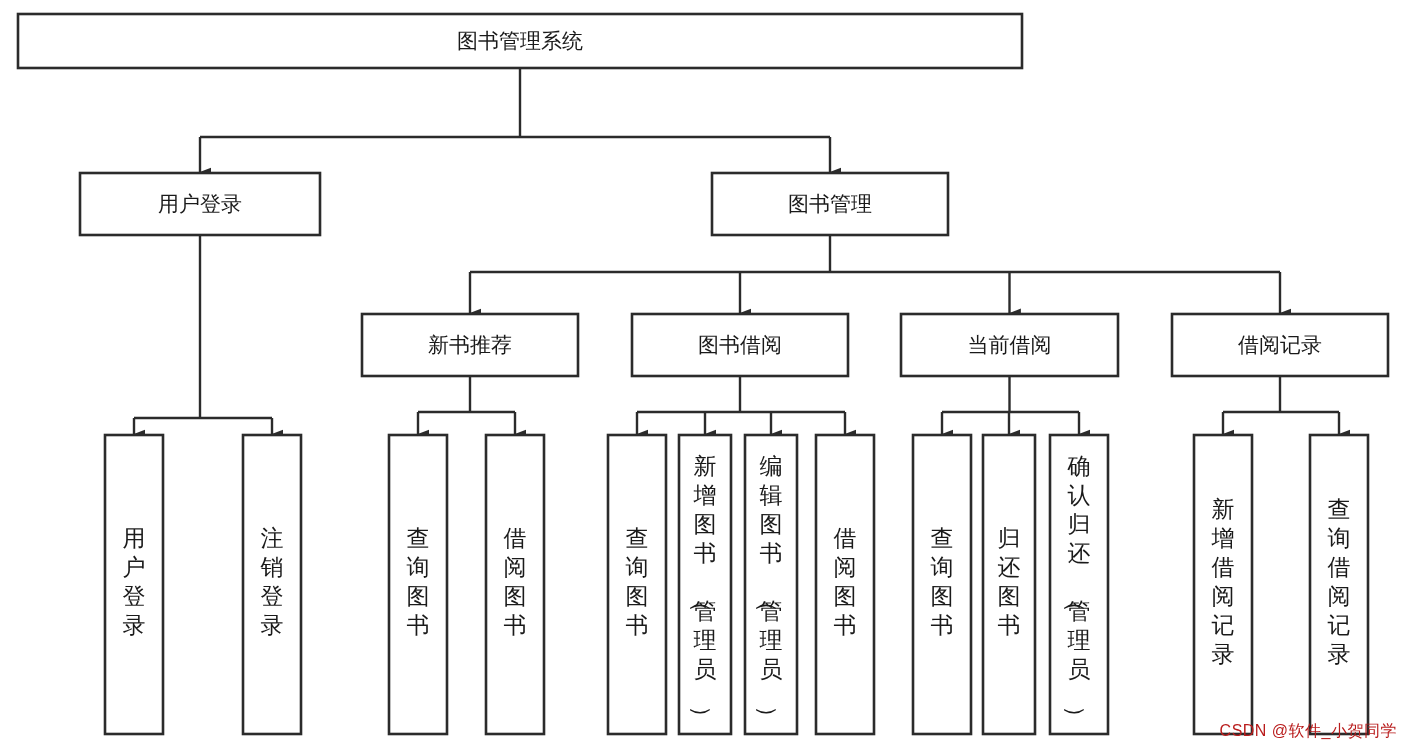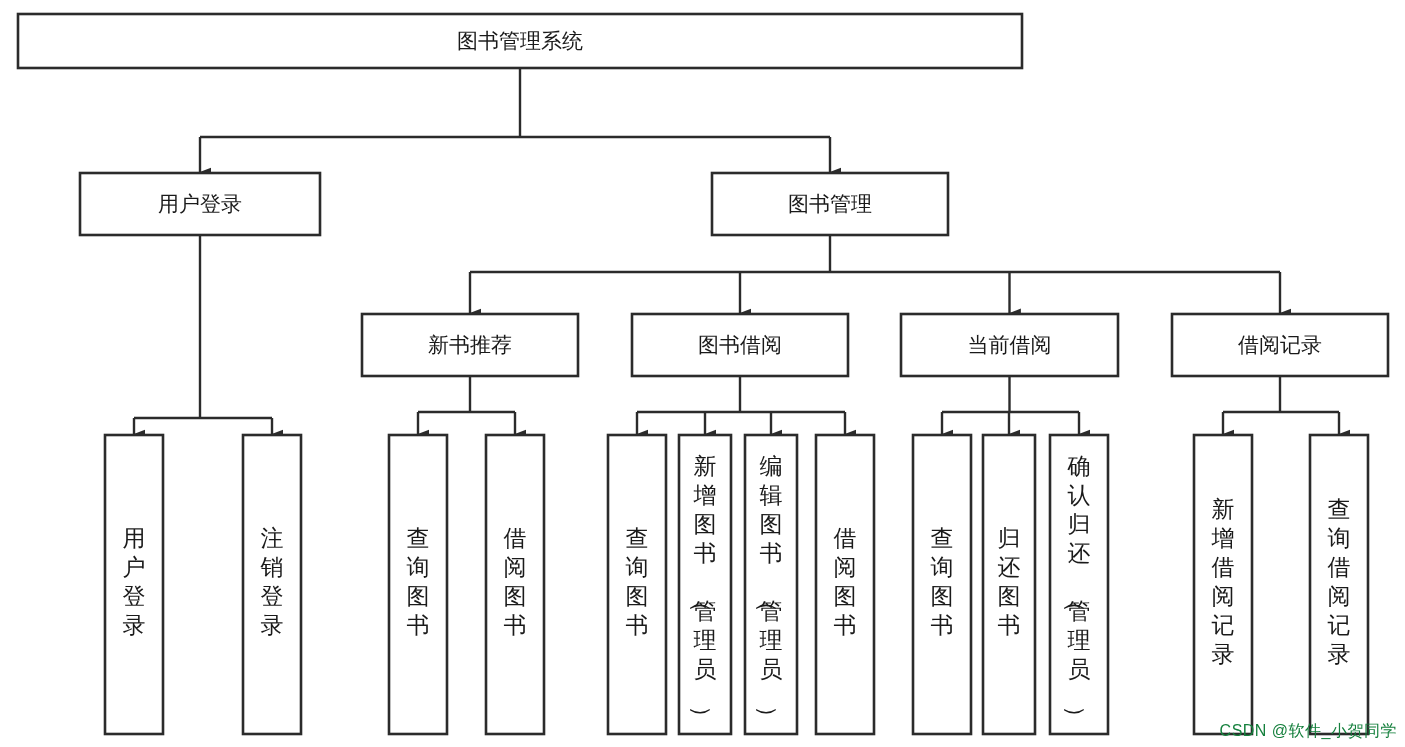--- a/index.html
+++ b/index.html
@@ -48,21 +48,21 @@
   .arrowhead {
     fill: #2b2b2b;
     stroke: none;
   }
   .watermark {
     position: absolute;
     right: 8px;
     bottom: 5px;
     font-family: "Liberation Sans", "DejaVu Sans", sans-serif;
     font-size: 16px;
-    color: #15803d;
+    color: #b91c1c;
     letter-spacing: 0.5px;
     white-space: nowrap;
     pointer-events: none;
   }
 </style>
 </head>
 <body>
 
 <div id="diagram-root">
   <svg id="chart-svg" width="1405" height="747" viewBox="0 0 1405 747">

